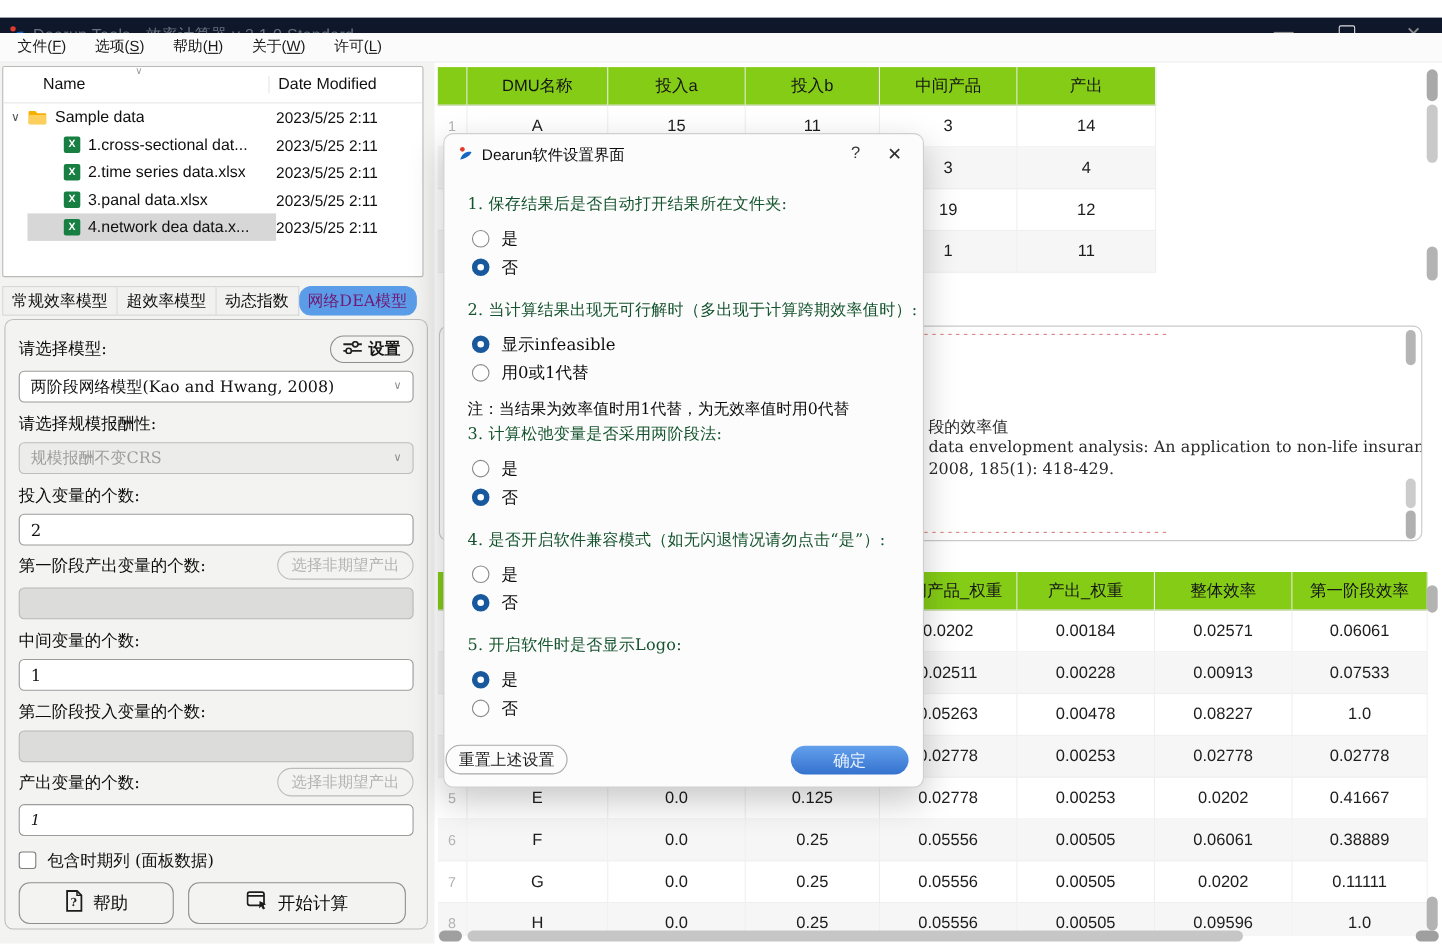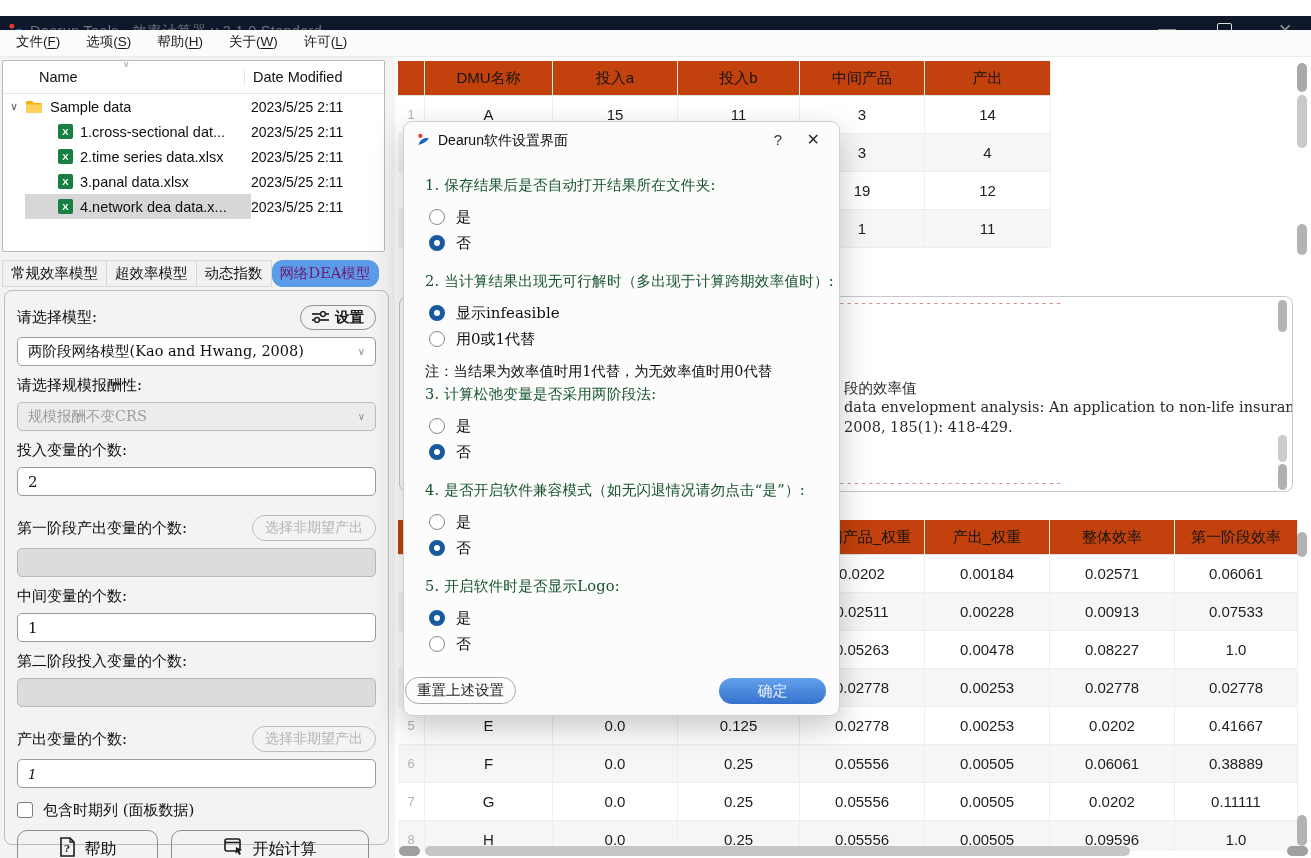--- a/index.html
+++ b/index.html
@@ -45,21 +45,21 @@
   .tab{padding:2px 8px;background:#f1f1ef;border:1px solid #d7d7d7;border-left:none;
        display:flex;align-items:center;color:#111;white-space:nowrap;}
   .tab:first-child{border-left:1px solid #d7d7d7;}
   .tab.active{background:#5b9ce8;color:#701a75;border-color:#5b9ce8;border-radius:11px;}
 
   
   #form-box{position:absolute;left:4px;right:6px;top:233px;bottom:13px;border:1px solid #bdbdbd;
             border-radius:8px;padding:10px 12px;box-sizing:border-box;}
   .f-label{font-family:"DejaVu Serif","Liberation Serif",serif;font-size:15px;color:#0d0d0d;}
   .bold{font-weight:normal;}
-  .f-label-row{display:flex;align-items:center;justify-content:space-between;margin-top:18px;height:28px;}
+  .f-label-row{display:flex;align-items:center;justify-content:space-between;margin-top:4px;height:28px;}
   .f-label-solo{margin-top:8px;height:22px;display:flex;align-items:center;}
   .f-ctl{margin-top:6px;}
   .f-select{position:relative;height:27px;background:#fff;border:1px solid #9c9c9c;border-radius:5px;
             display:flex;align-items:center;padding:0 22px 0 10px;
             font-family:"DejaVu Serif","Liberation Serif",serif;font-size:14.5px;}
   .f-select .sel-chev{position:absolute;right:10px;color:#8a8a8a;font-size:10px;}
   .f-select.disabled{background:#ececea;color:#9e9e9e;border-color:#bdbdbd;}
   .f-input{height:27px;background:#fff;border:1px solid #9c9c9c;border-radius:5px;display:flex;
            align-items:center;padding:0 10px;font-family:"DejaVu Serif","Liberation Serif",serif;font-size:15px;}
   .f-input.disabled{background:#dcdcda;border-color:#b8b8b8;}
@@ -79,21 +79,21 @@
   #help-btn{width:141px;}
   #start-btn{width:198px;}
 
   
   #right-panel{position:absolute;left:396px;top:57px;right:0;bottom:0;background:#fff;}
   .grid-table{display:grid;position:absolute;background:#fff;}
   #top-table{left:2px;top:4px;grid-template-columns:27px 128px 125px 122px 125px 126px;}
   #bottom-table{left:2px;top:463px;grid-template-columns:27px 128px 125px 122px 125px 125px 125px 123px;
                 height:331px;overflow:hidden;}
   .h{height:34px;display:flex;align-items:center;justify-content:center;font-size:15px;color:#151515;
-     border-bottom:1px solid #e0e0e0;border-right:1px solid #ededed;background:#c2410c;font-weight:500;}
+     border-bottom:1px solid #e0e0e0;border-right:1px solid #ededed;background:#84cc16;font-weight:500;}
   .c{height:37px;display:flex;align-items:center;justify-content:center;font-size:15px;color:#1d1d1d;
      border-bottom:1px solid #efefef;border-right:1px solid #efefef;}
   .c.alt{background:#f6f6f6;}
   .num{color:#b3b3b3;font-size:13px;}
 
   #ref-box{position:absolute;left:3px;top:239px;width:894px;height:196px;background:#fff;
            border:1px solid #c9c9c9;border-radius:8px;box-sizing:border-box;overflow:hidden;}
   .dash{position:absolute;left:12px;color:#d9837d;font-family:"DejaVu Sans Mono","Liberation Mono",monospace;
         font-size:12px;white-space:nowrap;width:690px;overflow:hidden;}
   .dash.top{top:-1px;}

